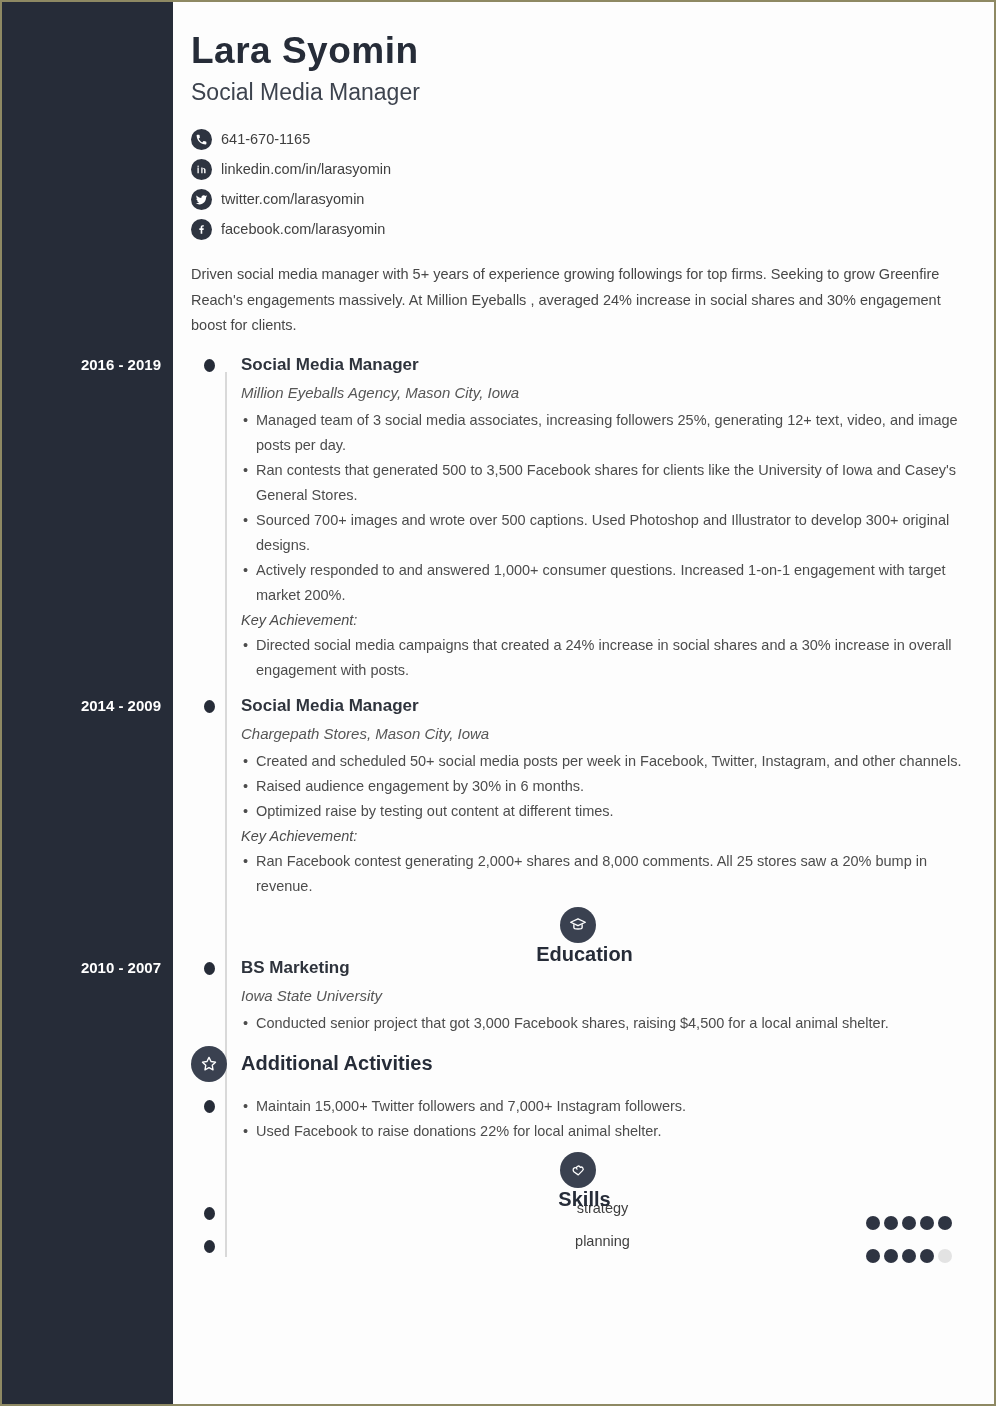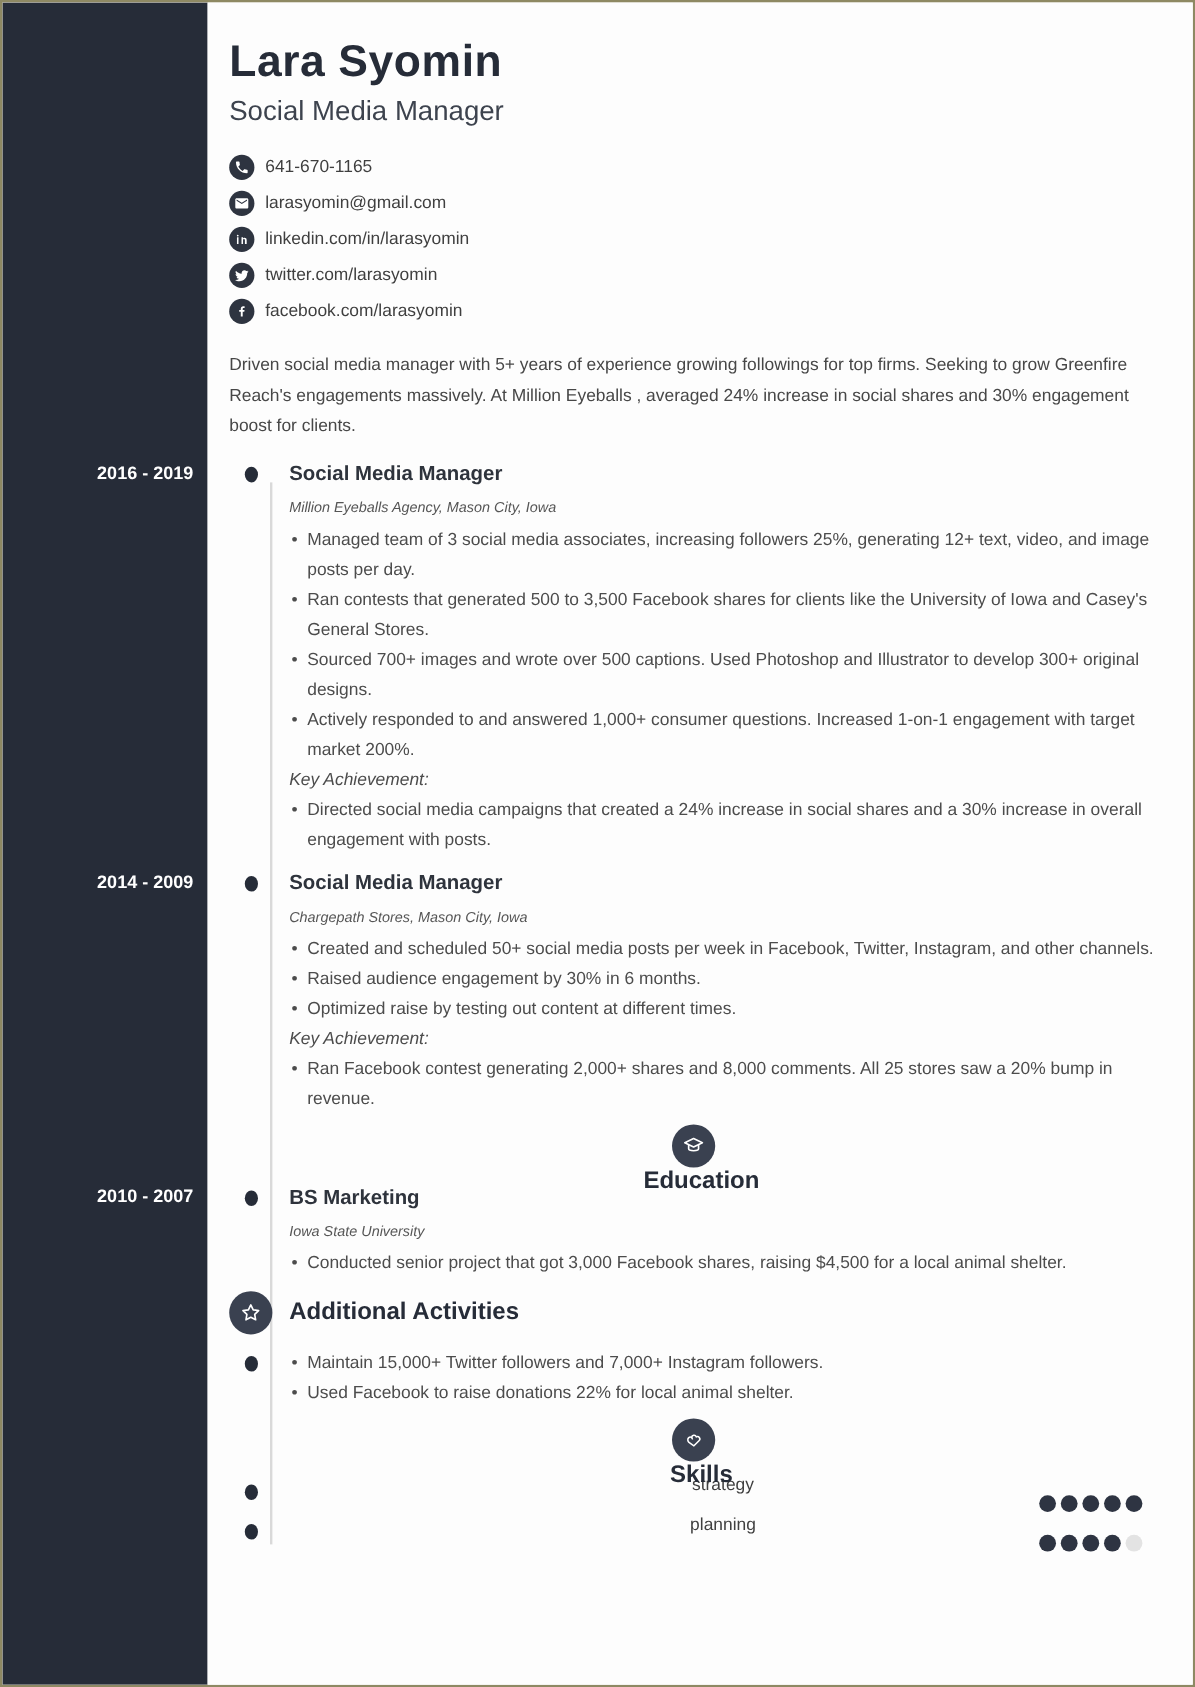--- a/index.html
+++ b/index.html
@@ -26,21 +26,21 @@
   .section-circle{width:36px;height:36px;border-radius:50%;background:#3a4150;
                   display:flex;align-items:center;justify-content:center;flex:0 0 36px;}
   .section-circle svg{width:22px;height:22px;display:block;}
   .section-title{margin-left:14px;font-size:20px;font-weight:700;color:#262c38;}
   .mt10{margin-top:10px;} .mt8{margin-top:8px;flex-direction:column;}
   .entry{position:relative;padding-left:50px;}
   .entry.mt15{margin-top:15px;} .entry.mt12{margin-top:12px;} .entry.mt14{margin-top:14px;}
   .t-dot{position:absolute;left:13px;width:11px;height:13px;border-radius:50%;background:#262c38;z-index:1;}
   .entry .t-dot{top:5px;}
   .entry-title{font-size:17px;font-weight:700;line-height:22px;color:#2e333c;}
-  .entry-company{margin-top:7px;font-size:12px;line-height:20px;font-style:italic;color:#565656;}
+  .entry-company{margin-top:7px;font-size:15px;line-height:20px;font-style:italic;color:#565656;}
   .bullets{margin:5px 0 0 0;padding:0;list-style:none;}
   .bullets li{position:relative;padding-left:15px;font-size:14.5px;line-height:25px;color:#4c4c4c;}
   .bullets li::before{content:"•";position:absolute;left:2px;color:#4c4c4c;}
   .key-achv{font-size:14.5px;line-height:25px;font-style:italic;color:#4c4c4c;}
   .date-label{position:absolute;top:2px;right:calc(100% + 30px);white-space:nowrap;
               font-size:15px;font-weight:700;color:#ffffff;text-align:right;}
   .skill-row{position:relative;padding-left:50px;display:flex;align-items:center;height:26px;flex-direction:column;}
   .skill-row .t-dot{top:7px;}
   .skill-row.first{margin-top:12px;} .skill-row + .skill-row{margin-top:7px;}
   .skill-name{font-size:14.5px;color:#3f3f3f;}
@@ -65,28 +65,20 @@
         <span class="contact-icon">
           <svg viewBox="0 0 24 24">
               <path fill="#fff" d="M6.62 10.79c1.44 2.83 3.76 5.14 6.59 6.59l2.2-2.2c.27-.27.67-.36 1.02-.24 1.12.37 2.33.57 3.57.57.55 0 1 .45 1 1V20c0 .55-.45 1-1 1-9.39 0-17-7.61-17-17 0-.55.45-1 1-1h3.5c.55 0 1 .45 1 1 0 1.25.2 2.45.57 3.57.11.35.03.74-.25 1.02l-2.2 2.2z"></path>
             </svg>
         </span>
         <span class="contact-text">641-670-1165</span>
       </div>
       <div class="contact-row">
         <span class="contact-icon">
           <svg viewBox="0 0 24 24">
-              <path fill="#fff" d="M20 4H4c-1.1 0-2 .9-2 2v12c0 1.1.9 2 2 2h16c1.1 0 2-.9 2-2V6c0-1.1-.9-2-2-2zm0 4-8 5-8-5V6l8 5 8-5v2z"></path>
-            </svg>
-        </span>
-        <span class="contact-text">larasyomin@gmail.com</span>
-      </div>
-      <div class="contact-row">
-        <span class="contact-icon">
-          <svg viewBox="0 0 24 24">
               <path fill="#fff" d="M6.94 8.5H4.56V19h2.38zM5.75 7.42a1.38 1.38 0 1 0 0-2.76 1.38 1.38 0 0 0 0 2.76zM19.5 13.22c0-2.51-1.34-3.68-3.13-3.68-1.44 0-2.09.79-2.45 1.35V8.5h-2.38V19h2.38v-5.69c0-1.07.2-2.11 1.53-2.11 1.31 0 1.33 1.22 1.33 2.18V19h2.72z"></path>
             </svg>
         </span>
         <span class="contact-text">linkedin.com/in/larasyomin</span>
       </div>
       <div class="contact-row">
         <span class="contact-icon">
           <svg viewBox="0 0 24 24">
               <path fill="#fff" d="M22.46 6c-.77.35-1.6.58-2.46.69.88-.53 1.56-1.37 1.88-2.38-.83.5-1.75.85-2.72 1.05C18.37 4.5 17.26 4 16 4c-2.35 0-4.27 1.92-4.27 4.29 0 .34.04.67.11.98C8.28 9.09 5.11 7.38 3 4.79c-.37.63-.58 1.37-.58 2.15 0 1.49.75 2.81 1.91 3.56-.71 0-1.37-.2-1.95-.5v.03c0 2.08 1.48 3.82 3.44 4.21a4.22 4.22 0 0 1-1.93.07 4.28 4.28 0 0 0 4 2.98 8.52 8.52 0 0 1-5.33 1.84c-.34 0-.68-.02-1.02-.06C3.44 20.29 5.7 21 8.12 21 16 21 20.33 14.46 20.33 8.79c0-.19 0-.37-.01-.56.84-.6 1.56-1.36 2.14-2.23z"></path>
             </svg>

